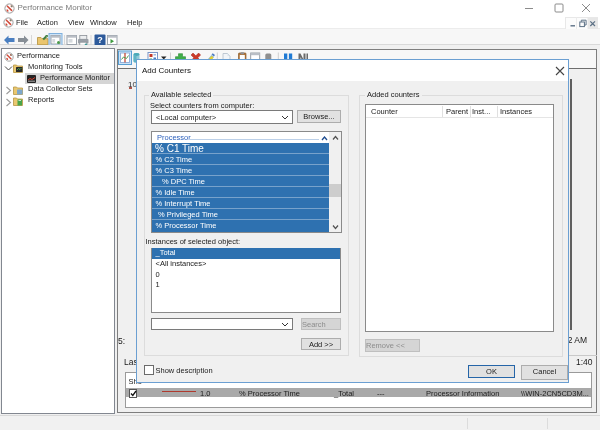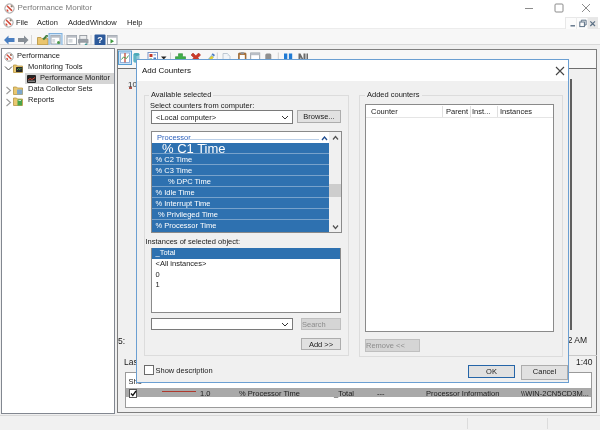--- a/index.html
+++ b/index.html
@@ -22,21 +22,21 @@
 <svg class="ab" style="left:524px;top:2px;" width="70" height="12" viewBox="0 0 70 12">
   <line x1="1" y1="6.5" x2="9" y2="6.5" stroke="#8c8c8c" stroke-width="1"></line>
   <rect x="31" y="2" width="8" height="8" fill="none" stroke="#8c8c8c" stroke-width="1" rx="1"></rect>
   <path d="M58 2 L66 10 M66 2 L58 10" stroke="#8c8c8c" stroke-width="1"></path>
 </svg>
 
 <div class="ab" style="left:0;top:15px;width:600px;height:14px;background:#ffffff;border-bottom:1px solid #ececec;"></div>
 <div class="ab" id="logo-menu" style="left:4px;top:17px;width:10px;height:10px;"></div>
 <div class="ab t9" style="left:16px;top:18px;">File</div>
 <div class="ab t9" style="left:37px;top:18px;">Action</div>
-<div class="ab t9" style="left:68px;top:18px;">Added</div>
+<div class="ab t9" style="left:68px;top:18px;">View</div>
 <div class="ab t9" style="left:90px;top:18px;">Window</div>
 <div class="ab t9" style="left:127px;top:18px;">Help</div>
 
 <div class="ab" style="left:565px;top:17px;width:33px;height:12.5px;border:1px solid #e8e8e8;background:#fcfcfc;"></div>
 <svg class="ab" style="left:565px;top:17px;" width="33" height="13" viewBox="0 0 33 13">
   <line x1="5.5" y1="8.8" x2="10" y2="8.8" stroke="#5d7186" stroke-width="1.4"></line>
   <line x1="11.5" y1="0.5" x2="11.5" y2="12.5" stroke="#ececec" stroke-width="1"></line>
   <rect x="14.8" y="5" width="4.6" height="4.6" fill="none" stroke="#5d7186" stroke-width="1"></rect>
   <path d="M16.3 4.8 v-1.6 h4.8 v4.8 h-1.6" fill="none" stroke="#5d7186" stroke-width="1"></path>
   <rect x="22.5" y="0.5" width="10.5" height="12" fill="#e7e7e7"></rect>
@@ -211,24 +211,24 @@
   <div class="ab" style="left:14px;top:71px;width:191px;height:102px;background:#ffffff;border:1px solid #8a8a8a;"></div>
   <div class="ab" style="left:15px;top:72px;width:177px;height:12px;background:#ffffff;"></div>
   <div class="ab" style="left:20px;top:73px;font-size:7.5px;color:#2b5fbb;white-space:nowrap;">Processor</div>
   <div class="ab" style="left:52px;top:78.5px;width:130px;height:1px;background:#bcd0e8;"></div>
   <svg class="ab" style="left:184px;top:76px;" width="7" height="5" viewBox="0 0 7 5">
       <path d="M1 4 L3.5 1 L6 4" fill="none" stroke="#1e4c8f" stroke-width="1.3"></path>
     </svg>
 
   <div class="ab" style="left:15px;top:82.5px;width:176.5px;height:89px;background:#2e71b0;"></div>
   <div class="ab" style="left:15px;top:82.5px;width:176.5px;">
-    <div style="height:11.12px;border-bottom:1px solid rgba(255,255,255,0.35);color:#fff;font-size:13px;line-height:11px;padding-left:10px;">% C1 Time</div>
+    <div style="height:11.12px;border-bottom:1px solid rgba(255,255,255,0.35);color:#fff;font-size:10px;line-height:11px;padding-left:3px;">% C1 Time</div>
     <div style="height:11.12px;border-bottom:1px solid rgba(255,255,255,0.35);color:#fff;font-size:7.5px;line-height:11px;padding-left:3.5px;">% C2 Time</div>
     <div style="height:11.12px;border-bottom:1px solid rgba(255,255,255,0.35);color:#fff;font-size:7.5px;line-height:11px;padding-left:3.5px;">% C3 Time</div>
-    <div style="height:11.12px;border-bottom:1px solid rgba(255,255,255,0.35);color:#fff;font-size:7.5px;line-height:11px;padding-left:16px;">% DPC Time</div>
+    <div style="height:11.12px;border-bottom:1px solid rgba(255,255,255,0.35);color:#fff;font-size:7.5px;line-height:11px;padding-left:10px;">% DPC Time</div>
     <div style="height:11.12px;border-bottom:1px solid rgba(255,255,255,0.35);color:#fff;font-size:7.5px;line-height:11px;padding-left:3.5px;">% Idle Time</div>
     <div style="height:11.12px;border-bottom:1px solid rgba(255,255,255,0.35);color:#fff;font-size:7.5px;line-height:11px;padding-left:3.5px;">% Interrupt Time</div>
     <div style="height:11.12px;border-bottom:1px solid rgba(255,255,255,0.35);color:#fff;font-size:7.5px;line-height:11px;padding-left:6px;">% Privileged Time</div>
     <div style="height:11.12px;color:#fff;font-size:7.5px;line-height:11px;padding-left:3.5px;">% Processor Time</div>
   </div>
 
   <div class="ab" style="left:192px;top:72px;width:12px;height:100px;background:#f0f0f0;"></div>
   <svg class="ab" style="left:194.5px;top:75px;" width="7" height="6" viewBox="0 0 7 6">
       <path d="M1 4.5 L3.5 1.5 L6 4.5" fill="none" stroke="#515151" stroke-width="1.2"></path>
     </svg>

